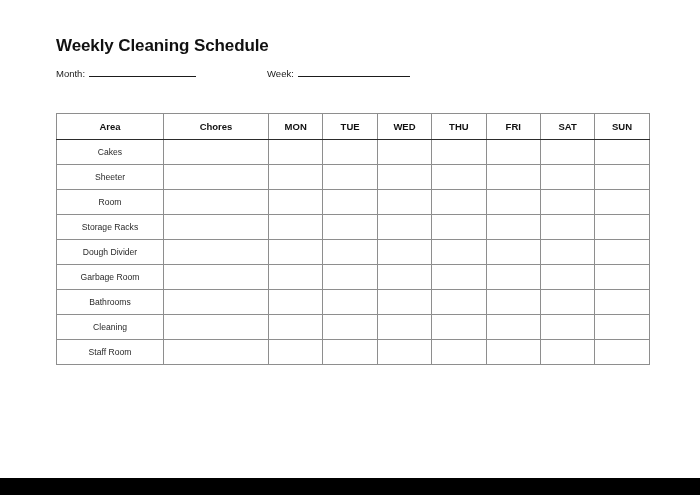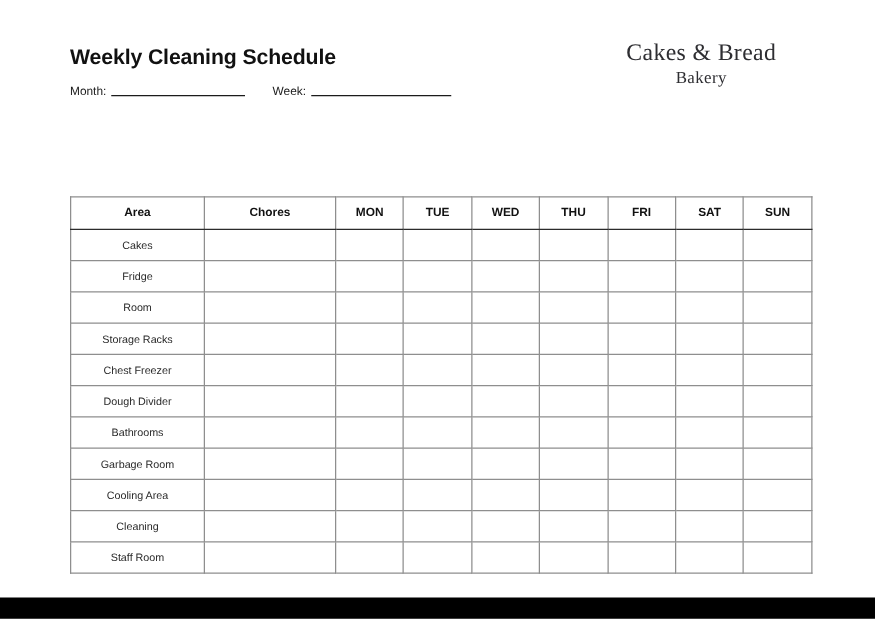--- a/index.html
+++ b/index.html
@@ -61,21 +61,21 @@
     line-height: 11px;
   }
   .field-rule {
     display: inline-block;
     height: 0;
     border-bottom: 1.2px solid #1b1b1b;
     margin-left: 4px;
     margin-bottom: 2px;
   }
   .field-month .field-rule { width: 107px; }
-  .field-week { margin-left: 22px; }
+  .field-week { margin-left: 71px; }
   .field-week .field-rule { width: 112px; }
 
   
   .logo {
     position: absolute;
     right: 54px;
     top: 32px;
     text-align: center;
     width: 170px;
   }
@@ -101,21 +101,20 @@
     position: absolute;
     left: 56px;
     top: 113px;
     width: 593px;
   }
   table.sched {
     border-collapse: collapse;
     width: 593px;
     table-layout: fixed;
     border: 1.4px solid #2b2b2b;
-    margin-top: 44px;
   }
   table.sched th,
   table.sched td {
     border: 1px solid #8e8e8e;
     text-align: center;
     vertical-align: middle;
     padding: 0;
   }
   table.sched thead th {
     height: 25px;
@@ -160,24 +159,20 @@
       <div class="field field-month">
         <span class="field-label">Month:</span>
         <span class="field-rule"></span>
       </div>
       <div class="field field-week">
         <span class="field-label">Week:</span>
         <span class="field-rule"></span>
       </div>
     </div>
 
-    <div class="logo">
-      <div class="logo-name">Cakes &amp; Bread</div>
-      <div class="logo-sub">Bakery</div>
-    </div>
 
   </div>
 
   <div class="sched-wrap">
     <table class="sched">
       <colgroup>
         <col class="c-area">
           <col class="c-chores">
         <col class="c-day">
           <col class="c-day">
@@ -206,21 +201,21 @@
             <td class="chores-cell"></td>
             <td class="day-cell"></td>
             <td class="day-cell"></td>
             <td class="day-cell"></td>
             <td class="day-cell"></td>
             <td class="day-cell"></td>
             <td class="day-cell"></td>
             <td class="day-cell"></td>
           </tr>
           <tr>
-            <td class="area-cell">Fridge</td>
+            <td class="area-cell">Sheeter</td>
             <td class="chores-cell"></td>
             <td class="day-cell"></td>
             <td class="day-cell"></td>
             <td class="day-cell"></td>
             <td class="day-cell"></td>
             <td class="day-cell"></td>
             <td class="day-cell"></td>
             <td class="day-cell"></td>
           </tr>
           <tr>
@@ -239,65 +234,43 @@
             <td class="chores-cell"></td>
             <td class="day-cell"></td>
             <td class="day-cell"></td>
             <td class="day-cell"></td>
             <td class="day-cell"></td>
             <td class="day-cell"></td>
             <td class="day-cell"></td>
             <td class="day-cell"></td>
           </tr>
           <tr>
-            <td class="area-cell">Chest Freezer</td>
-            <td class="chores-cell"></td>
-            <td class="day-cell"></td>
-            <td class="day-cell"></td>
-            <td class="day-cell"></td>
-            <td class="day-cell"></td>
-            <td class="day-cell"></td>
-            <td class="day-cell"></td>
-            <td class="day-cell"></td>
-          </tr>
-          <tr>
             <td class="area-cell">Dough Divider</td>
             <td class="chores-cell"></td>
             <td class="day-cell"></td>
             <td class="day-cell"></td>
             <td class="day-cell"></td>
             <td class="day-cell"></td>
             <td class="day-cell"></td>
             <td class="day-cell"></td>
             <td class="day-cell"></td>
           </tr>
           <tr>
+            <td class="area-cell">Garbage Room</td>
+            <td class="chores-cell"></td>
+            <td class="day-cell"></td>
+            <td class="day-cell"></td>
+            <td class="day-cell"></td>
+            <td class="day-cell"></td>
+            <td class="day-cell"></td>
+            <td class="day-cell"></td>
+            <td class="day-cell"></td>
+          </tr>
+          <tr>
             <td class="area-cell">Bathrooms</td>
-            <td class="chores-cell"></td>
-            <td class="day-cell"></td>
-            <td class="day-cell"></td>
-            <td class="day-cell"></td>
-            <td class="day-cell"></td>
-            <td class="day-cell"></td>
-            <td class="day-cell"></td>
-            <td class="day-cell"></td>
-          </tr>
-          <tr>
-            <td class="area-cell">Garbage Room</td>
-            <td class="chores-cell"></td>
-            <td class="day-cell"></td>
-            <td class="day-cell"></td>
-            <td class="day-cell"></td>
-            <td class="day-cell"></td>
-            <td class="day-cell"></td>
-            <td class="day-cell"></td>
-            <td class="day-cell"></td>
-          </tr>
-          <tr>
-            <td class="area-cell">Cooling Area</td>
             <td class="chores-cell"></td>
             <td class="day-cell"></td>
             <td class="day-cell"></td>
             <td class="day-cell"></td>
             <td class="day-cell"></td>
             <td class="day-cell"></td>
             <td class="day-cell"></td>
             <td class="day-cell"></td>
           </tr>
           <tr>

